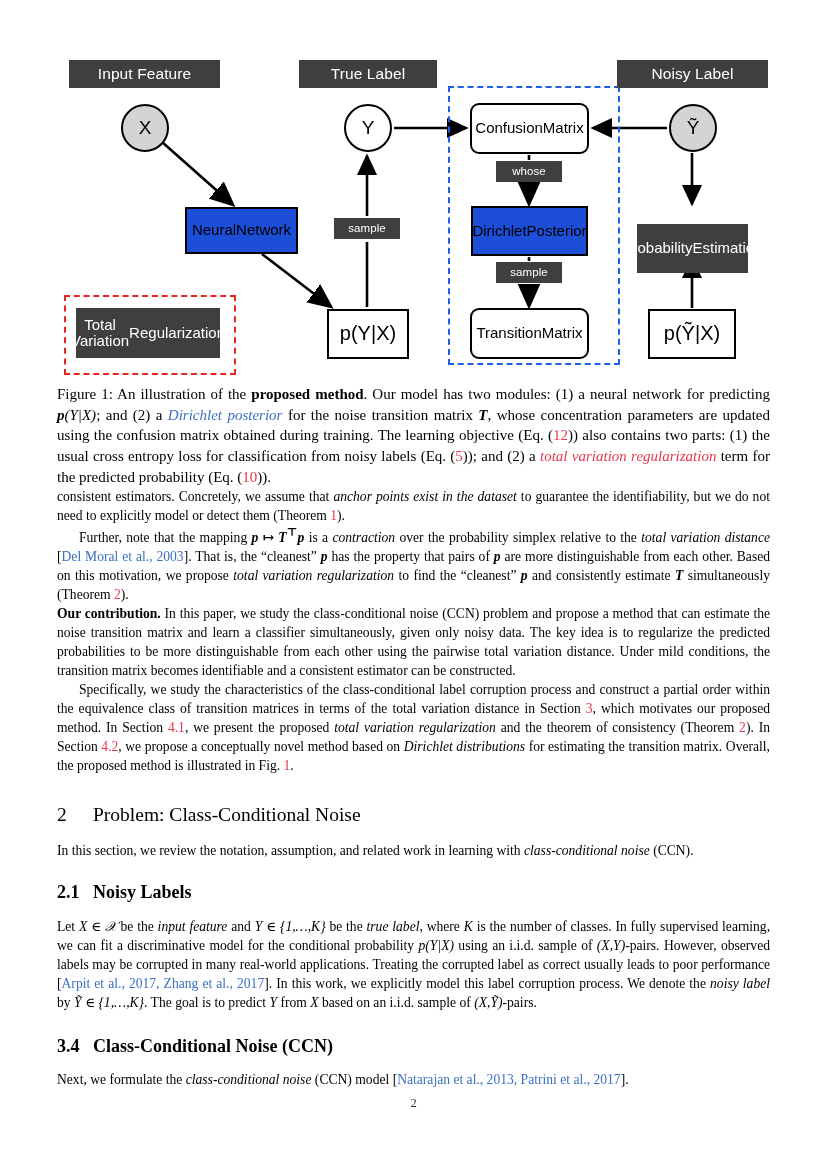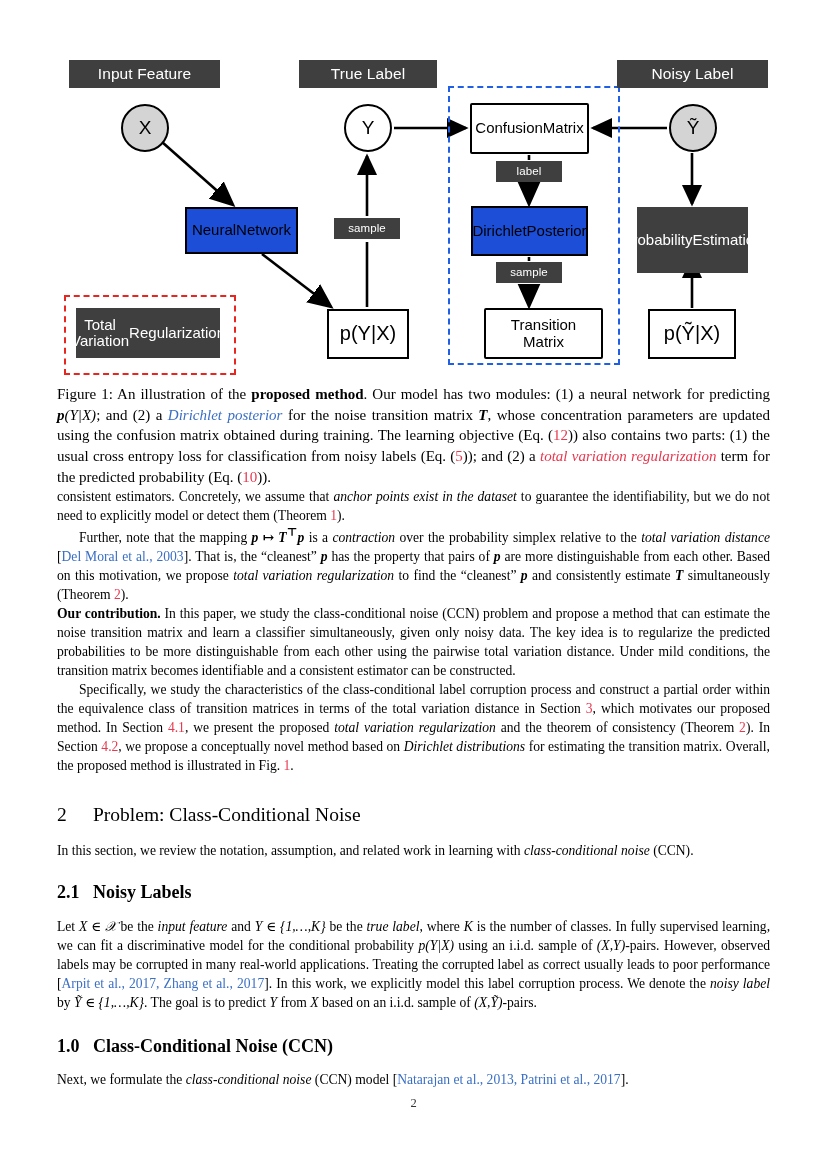--- a/index.html
+++ b/index.html
@@ -26,21 +26,21 @@
 
   
   .nodebox{
     position:absolute;border:2.4px solid #000;background:#ffffff;
     font-family:"Liberation Sans","DejaVu Sans",sans-serif;
     display:flex;align-items:center;justify-content:center;
     text-align:center;line-height:1.08;font-size:15px;color:#000;
   }
   .nodebox.gray{background:#1d4ed8;}
   .nodebox.dark{background:#3f3f3f;color:#fff;border:none;}
-  .nodebox.round{border-radius:2px;}
+  .nodebox.round{border-radius:9px;}
   .nodebox.big{font-size:20px;}
 
   .circle{
     position:absolute;border:2.4px solid #000;border-radius:50%;
     background:#ffffff;
     font-family:"Liberation Sans","DejaVu Sans",sans-serif;
     display:flex;align-items:center;justify-content:center;
     font-size:19px;color:#000;
   }
   .circle.gray{background:#d4d4d4;}
@@ -150,40 +150,40 @@
           <span style="display:block">Network</span>
         </div>
         <div class="nodebox round" style="left: 470px; top: 103px; width: 119px; height: 51px; box-sizing: border-box;">
           <span style="display:block">Confusion</span>
           <span style="display:block">Matrix</span>
         </div>
         <div class="nodebox gray" style="left: 471px; top: 206px; width: 117px; height: 50px; box-sizing: border-box;">
           <span style="display:block">Dirichlet</span>
           <span style="display:block">Posterior</span>
         </div>
-        <div class="nodebox round" style="left: 484px; top: 308px; width: 119px; height: 51px; box-sizing: border-box; flex-direction: column;">
+        <div class="nodebox round" style="left: 470px; top: 308px; width: 119px; height: 51px; box-sizing: border-box;">
           <span style="display:block">Transition</span>
           <span style="display:block">Matrix</span>
         </div>
-        <div class="nodebox dark" style="left: 637px; top: 207px; width: 111px; height: 66px; box-sizing: border-box;">
+        <div class="nodebox dark" style="left: 637px; top: 224px; width: 111px; height: 49px; box-sizing: border-box;">
           <span style="display:block">Probability</span>
           <span style="display:block">Estimation</span>
         </div>
         <div class="nodebox big" style="left: 327px; top: 309px; width: 82px; height: 50px; box-sizing: border-box;">
           <span style="display:block">p(Y|X)</span>
         </div>
         <div class="nodebox dark" style="left: 76px; top: 308px; width: 144px; height: 50px; box-sizing: border-box;">
           <span style="display:block">Total Variation</span>
           <span style="display:block">Regularization</span>
         </div>
         <div class="nodebox big" style="left: 648px; top: 309px; width: 88px; height: 50px; box-sizing: border-box;">
           <span style="display:block">p(Ỹ|X)</span>
         </div>
         <div class="chip small" style="left: 334px; top: 218px; width: 66px; height: 21px;">sample</div>
-        <div class="chip small" style="left: 496px; top: 161px; width: 66px; height: 21px;">label</div>
+        <div class="chip small" style="left: 496px; top: 161px; width: 66px; height: 21px;">whose</div>
         <div class="chip small" style="left: 496px; top: 262px; width: 66px; height: 21px;">sample</div>
       </div>
   </div>
 
   <div class="col caption" style="top:384px;">
     <span style="font-weight:normal">Figure 1:</span><span> An illustration of the </span><b>proposed method</b><span>. Our model has two modules: (1) a neural network for predicting </span><span class="bm">p</span><i>(Y|X)</i><span>; and (2) a </span><i class="lnk">Dirichlet posterior</i><span> for the noise transition matrix </span><span class="bm">T</span><span>, whose concentration parameters are updated using the confusion matrix obtained during training. The learning objective (Eq. (</span><span class="red">12</span><span>)) also contains two parts: (1) the usual cross entropy loss for classification from noisy labels (Eq. (</span><span class="red">5</span><span>)); and (2) a </span><span class="redi">total variation regularization</span><span> term for the predicted probability (Eq. (</span><span class="red">10</span><span>)).</span>
   </div>
 
   <div class="col body" style="top:487px;">
 
@@ -206,21 +206,21 @@
     <div style="height:20px"></div>
 
     <h3 class="sub"><span class="num">2.1</span><span>Noisy Labels</span></h3>
 
     <div style="height:11px"></div>
 
     <p class="tight"><span>Let </span><i>X ∈ 𝒳</i><span> be the </span><i>input feature</i><span> and </span><i>Y ∈ {1,…,K}</i><span> be the </span><i>true label</i><span>, where </span><i>K</i><span> is the number of classes. In fully supervised learning, we can fit a discriminative model for the conditional probability </span><i>p(Y|X)</i><span> using an i.i.d. sample of </span><i>(X,Y)</i><span>-pairs. However, observed labels may be corrupted in many real-world applications. Treating the corrupted label as correct usually leads to poor performance [</span><span class="lnk">Arpit et al., 2017</span><span class="lnk">, </span><span class="lnk">Zhang et al., 2017</span><span>]. In this work, we explicitly model this label corruption process. We denote the </span><i>noisy label</i><span> by </span><i>Ỹ ∈ {1,…,K}</i><span>. The goal is to predict </span><i>Y</i><span> from </span><i>X</i><span> based on an i.i.d. sample of </span><i>(X,Ỹ)</i><span>-pairs.</span></p>
 
     <div style="height:22px"></div>
 
-    <h3 class="sub"><span class="num">1.0</span><span>Class-Conditional Noise (CCN)</span></h3>
+    <h3 class="sub"><span class="num">3.4</span><span>Class-Conditional Noise (CCN)</span></h3>
 
     <div style="height:11px"></div>
 
     <p class="tight"><span>Next, we formulate the </span><i>class-conditional noise</i><span> (CCN) model [</span><span class="lnk">Natarajan et al., 2013</span><span class="lnk">, </span><span class="lnk">Patrini et al., 2017</span><span>].</span></p>
 
   </div>
 
   <div class="pageno">2</div>
 
 </div>

